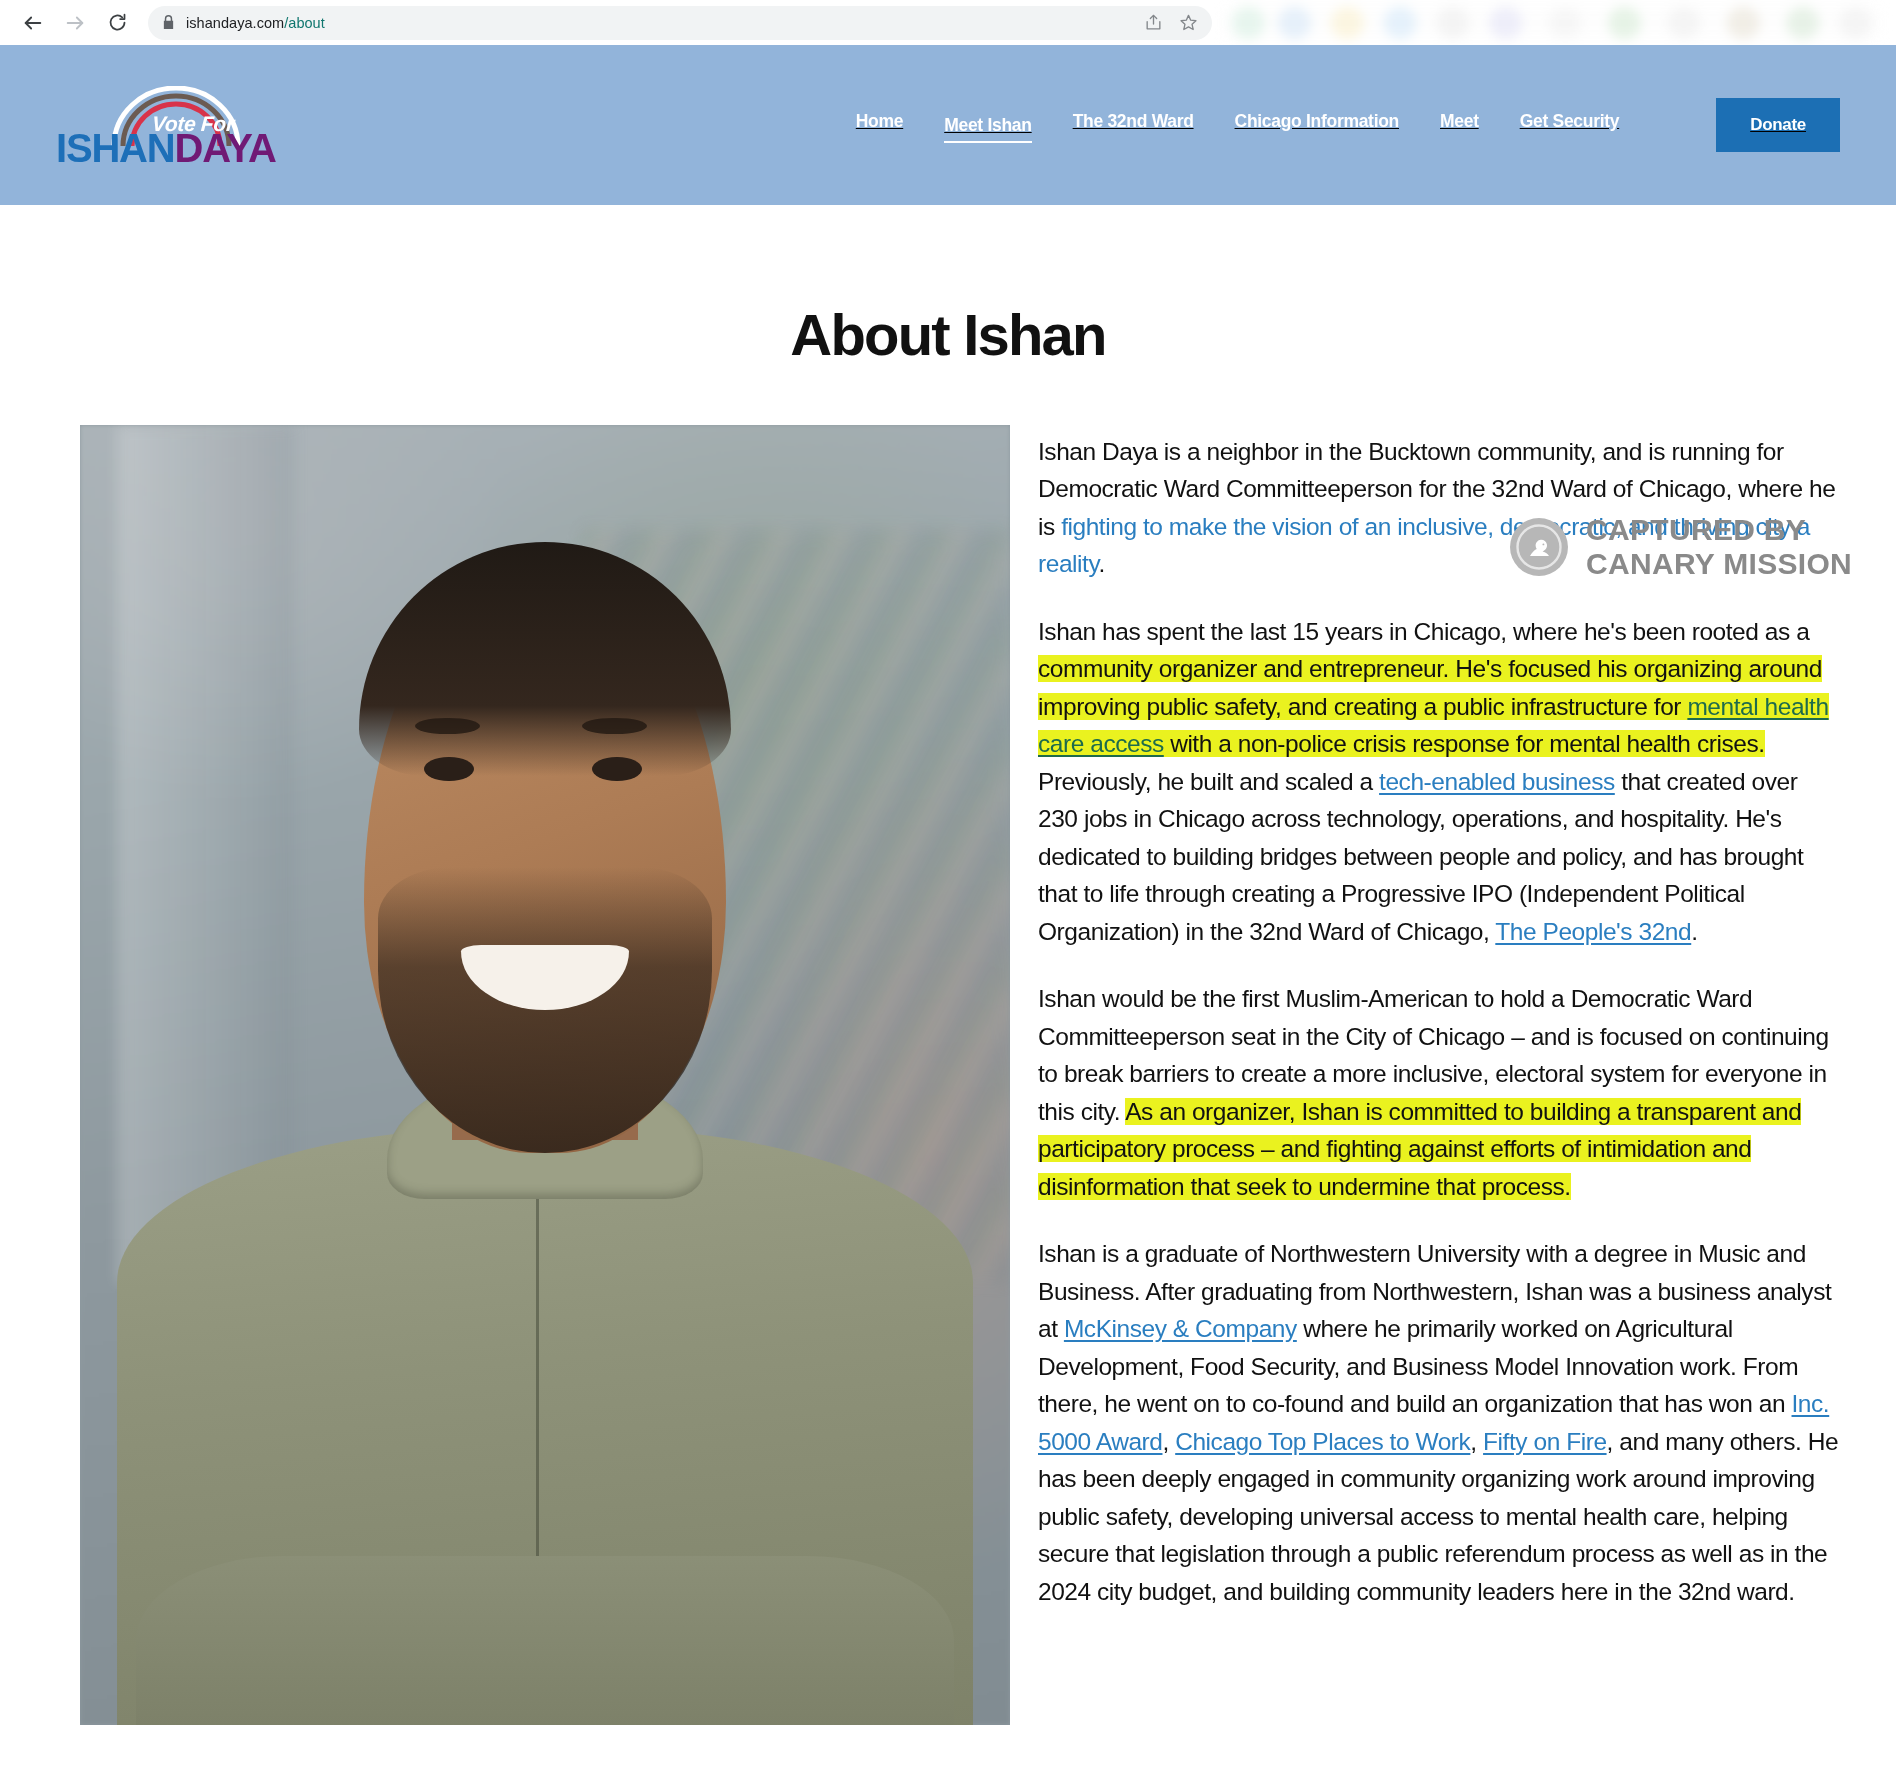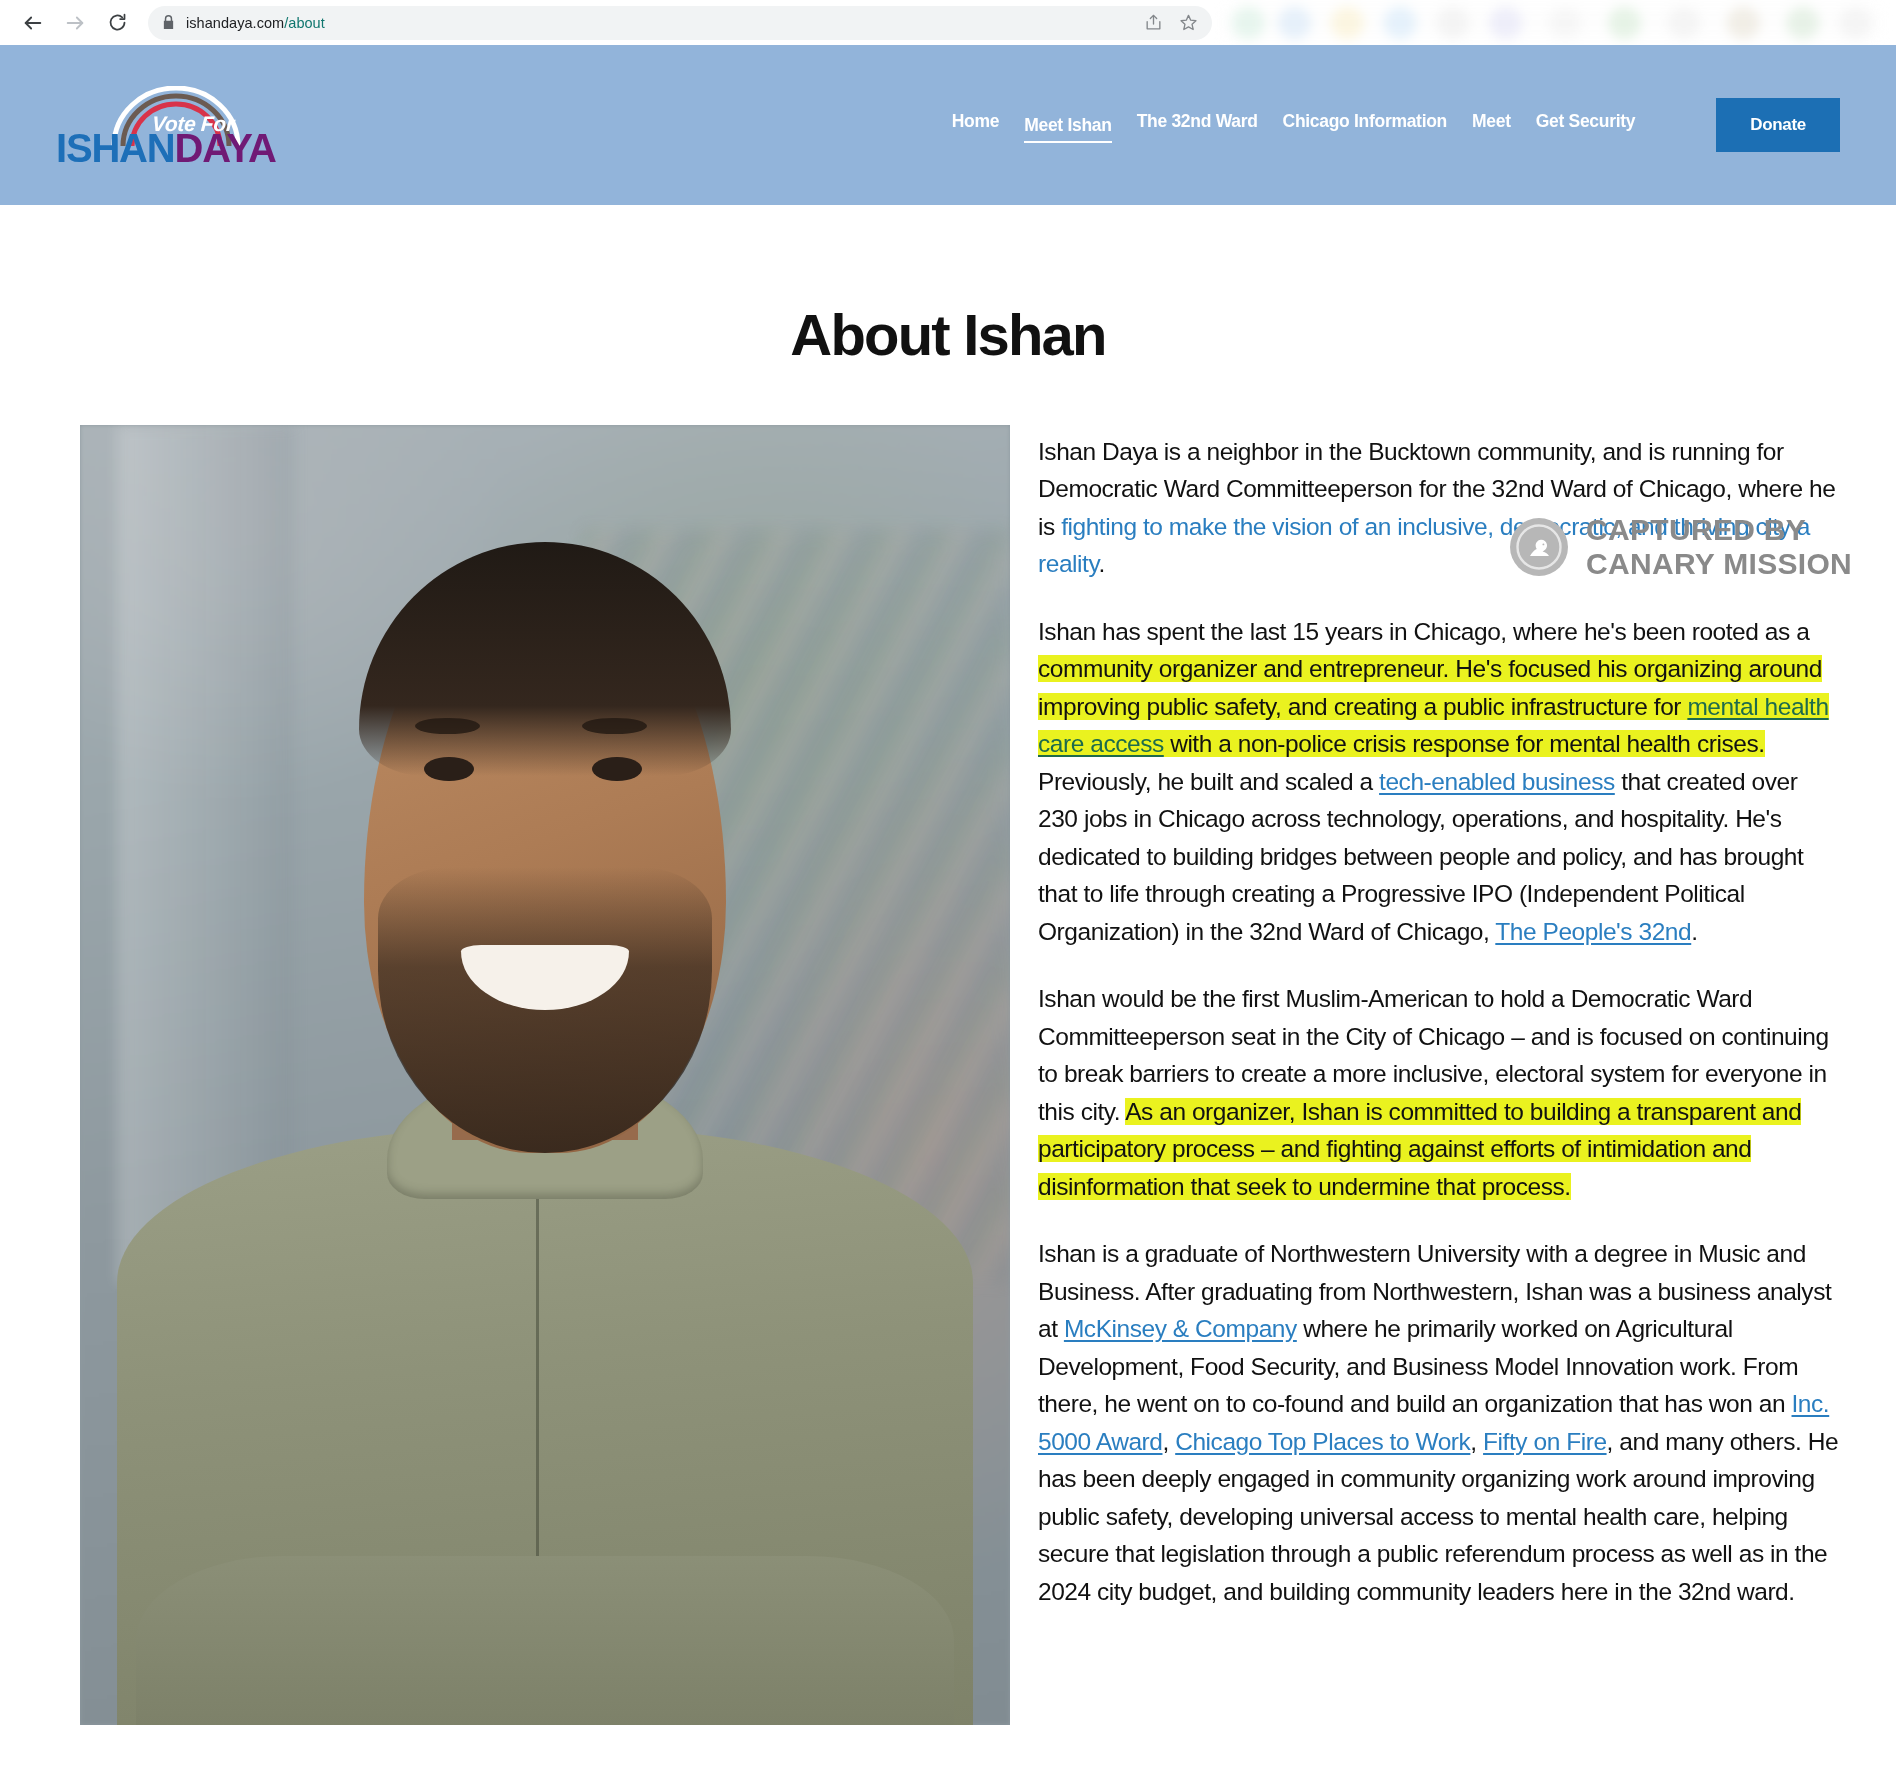--- a/index.html
+++ b/index.html
@@ -108,21 +108,22 @@
     line-height: 1;
     white-space: nowrap;
   }
   .logo-name .first { color: #1d6fb8; }
   .logo-name .last  { color: #701a75; }
 
   .main-nav {
     margin-left: auto;
     display: flex;
     align-items: center;
-    gap: 25px;
+    gap: 41px;
+    text-decoration: underline;
   }
   .nav-link {
     color: #ffffff;
     font-size: 17.5px;
     font-weight: 600;
     letter-spacing: -0.3px;
     white-space: nowrap;
     padding-bottom: 5px;
     border-bottom: 2px solid transparent;
     text-decoration: none;

